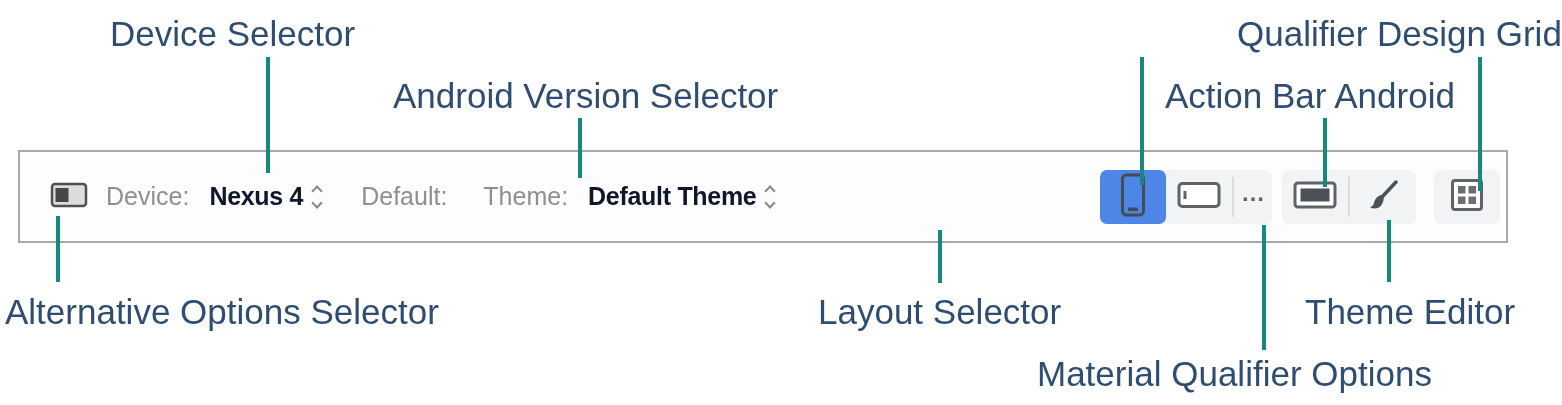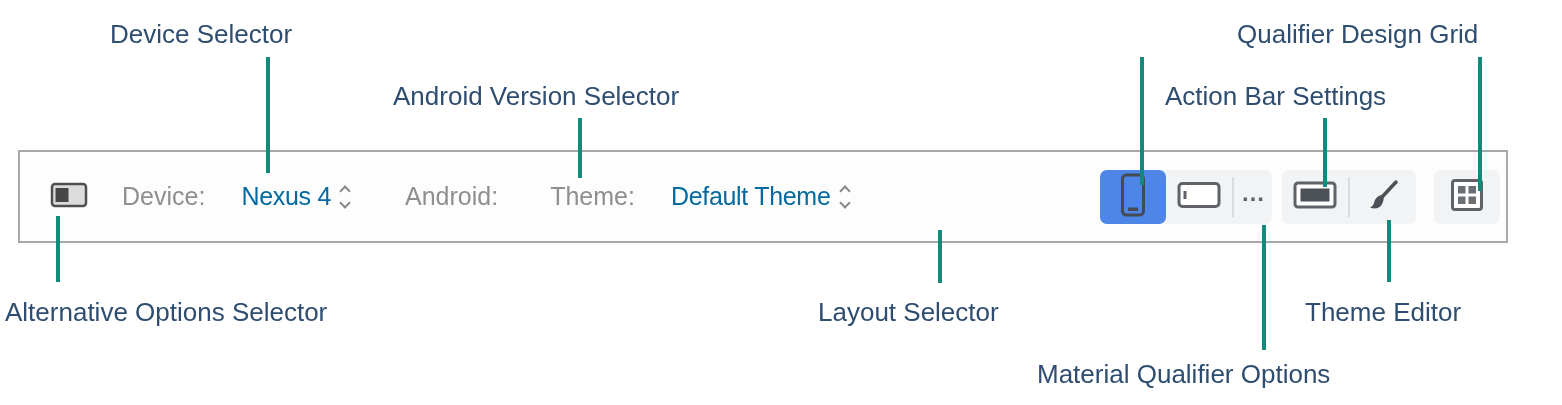--- a/index.html
+++ b/index.html
@@ -5,21 +5,21 @@
   :root{
     --annotation:#2e4d70;
     --connector:#15897b;
     --selected:#4e86e8;
   }
   *{box-sizing:border-box;}
   body{margin:0;background:#ffffff;font-family:"Liberation Sans",sans-serif;}
   .canvas{position:relative;width:1562px;height:405px;background:#ffffff;overflow:hidden;}
 
   
-  .ann{position:absolute;color:var(--annotation);font-size:26px;line-height:36px;white-space:nowrap;}
+  .ann{position:absolute;color:var(--annotation);font-size:35px;line-height:36px;white-space:nowrap;}
   .a-device{left:110px;top:16px;}
   .a-config{left:813px;top:16px;}
   .a-material{left:1237px;top:16px;}
   .a-version{left:393px;top:78px;}
   .a-actionbar{left:1165px;top:78px;}
   .a-altlayout{left:5px;top:294px;}
   .a-themesel{left:818px;top:294px;}
   .a-themeedit{left:1305px;top:294px;}
   .a-resource{left:1037px;top:356px;}
 
@@ -32,28 +32,28 @@
   .c-material{left:1478px;top:57px;height:134px;}
   .c-altlayout{left:56px;top:216px;height:66px;}
   .c-themesel{left:938px;top:230px;height:53px;}
   .c-resource{left:1262px;top:225px;height:125px;}
   .c-themeedit{left:1387px;top:220px;height:62px;}
 
   
   .toolbar{
     position:absolute;left:18px;top:150px;width:1490px;height:93px;
     background:#fdfdfd;border:2px solid #a8a8a8;
-    display:flex;align-items:center;font-size:25px;color:#1b1b1b;z-index:1;gap:16px;
+    display:flex;align-items:center;font-size:25px;color:#1b1b1b;z-index:1;
   }
   .tb-lbl{color:#8f8f8f;}
   .ml18{margin-left:18px;}.ml20{margin-left:20px;}.ml22{margin-left:22px;}
   .ml30{margin-left:30px;}.ml40{margin-left:40px;}.ml60{margin-left:36px;}
   .combo{display:inline-flex;align-items:center;gap:8px;background:none;border:none;
          font-family:"Liberation Sans",sans-serif;font-size:25px;padding:0;cursor:pointer;}
-  .combo .val{font-weight:400;color:#0369a1;letter-spacing:-0.3px;}
+  .combo .val{font-weight:700;color:#0f172a;letter-spacing:-0.3px;}
   .spinner{display:inline-flex;flex-direction:column;gap:4px;margin-left:2px;}
   .spinner i{display:block;width:8px;height:8px;border:0 solid #8a8a8a;}
   .spinner .up{border-left-width:2px;border-top-width:2px;transform:rotate(45deg);}
   .spinner .dn{border-right-width:2px;border-bottom-width:2px;transform:rotate(45deg);}
 
   .iconbtn{background:none;border:none;padding:0;cursor:pointer;display:flex;align-items:center;justify-content:center;}
 
   .btn-row{display:flex;align-items:center;margin-left:auto;margin-right:6px;}
   .seg{display:flex;align-items:center;background:#f2f3f4;border-radius:7px;height:54px;}
   .seg + .seg{margin-left:10px;}
@@ -76,21 +76,21 @@
   <div class="connector c-actionbar"></div>
   <div class="connector c-material"></div>
   <div class="connector c-altlayout"></div>
   <div class="connector c-themesel"></div>
   <div class="connector c-resource"></div>
   <div class="connector c-themeedit"></div>
 
   <div class="ann a-device">Device Selector</div>
   <div class="ann a-material">Qualifier Design Grid</div>
   <div class="ann a-version">Android Version Selector</div>
-  <div class="ann a-actionbar">Action Bar Settings</div>
+  <div class="ann a-actionbar">Action Bar Android</div>
   <div class="ann a-altlayout">Alternative Options Selector</div>
   <div class="ann a-themesel">Layout Selector</div>
   <div class="ann a-themeedit">Theme Editor</div>
   <div class="ann a-resource">Material Qualifier Options</div>
 
   <div class="toolbar">
 
     <button class="iconbtn ml30">
       <span>
         <svg width="38" height="26" viewBox="0 0 38 26">
@@ -102,21 +102,21 @@
 
     <span class="tb-lbl ml18">Device:</span>
     <button class="combo ml20">
       <span class="val">Nexus 4</span>
       <span class="spinner">
           <i class="up"></i>
           <i class="dn"></i>
         </span>
     </button>
 
-    <span class="tb-lbl ml40">Android:</span>
+    <span class="tb-lbl ml40">Default:</span>
 
     <span class="tb-lbl ml60">Theme:</span>
     <button class="combo ml20">
       <span class="val">Default Theme</span>
       <span class="spinner">
           <i class="up"></i>
           <i class="dn"></i>
         </span>
     </button>
 

